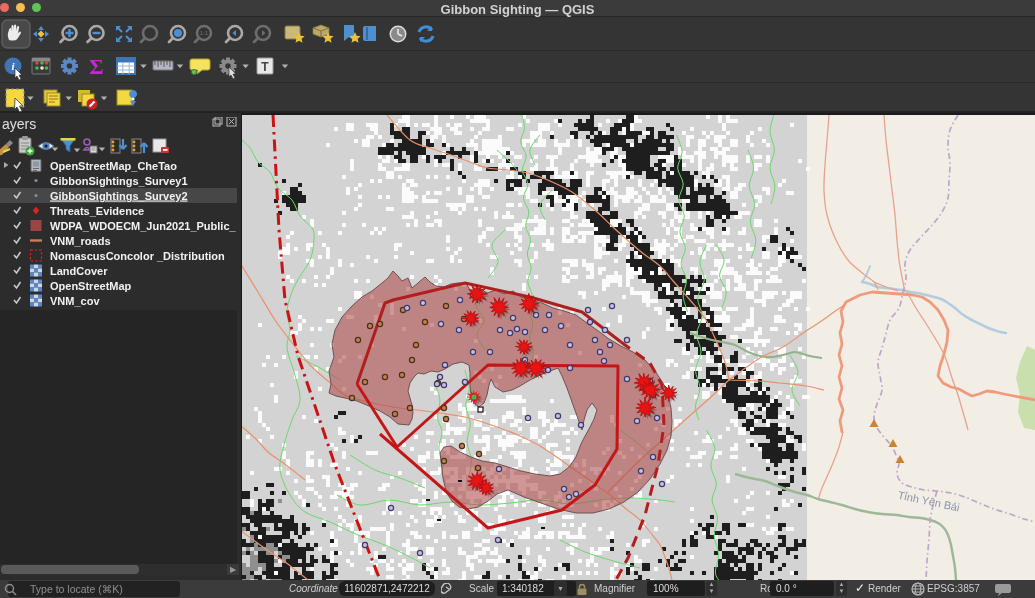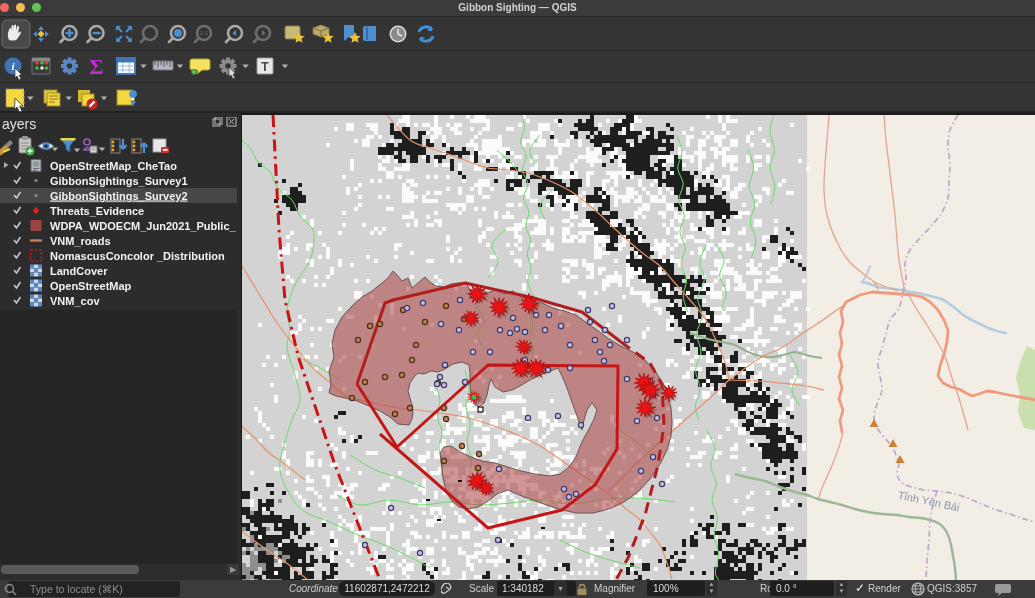--- a/index.html
+++ b/index.html
@@ -1,17 +1,17 @@
 <!DOCTYPE html>
 <html><head><meta charset="utf-8"><style>html,body{margin:0;padding:0;width:1035px;height:598px;overflow:hidden;font-family:"Liberation Sans",sans-serif;background:#333;}*{box-sizing:border-box;}.abs{position:absolute;}</style></head><body>
 <div class="abs" style="left:0;top:0;width:1035px;height:17px;background:#3b3b3b;border-bottom:1px solid #262626">
     <div class="abs" style="left:0px;top:3px;width:9px;height:9px;border-radius:50%;background:#ee6a5f;"></div>
     <div class="abs" style="left:16px;top:3px;width:9px;height:9px;border-radius:50%;background:#f5bf4f;"></div>
     <div class="abs" style="left:32px;top:3px;width:9px;height:9px;border-radius:50%;background:#61c555;"></div>
-    <div class="abs" style="left:0;top:1px;width:1035px;text-align:center;font-size:10px;font-weight:bold;color:#d2d2d2;padding-top:1px;">Gibbon Sighting — QGIS</div>
+    <div class="abs" style="left:0;top:1px;width:1035px;text-align:center;font-size:13px;font-weight:bold;color:#d2d2d2;padding-top:1px;">Gibbon Sighting — QGIS</div>
   </div>
 <svg class="abs" style="left:0;top:18px" width="1035" height="95">
     <rect width="1035" height="95" fill="#343434"></rect>
     <rect y="32" width="1035" height="1" fill="#2a2a2a"></rect>
     <rect y="64" width="1035" height="1" fill="#2a2a2a"></rect>
     <rect y="93" width="1035" height="2" fill="#222"></rect>
     <rect x="2" y="2" width="28" height="28" rx="5" fill="#494949" stroke="#6a6a6a" stroke-width="1"></rect>
     <g transform="translate(14,16)">
       <path d="M-5 6 Q-7 2 -6 -1 L-4.7 -5 Q-4.2 -6.5 -3.2 -6 L-2.6 -3 L-2.6 -7.5 Q-2.6 -9 -1.5 -9 Q-0.4 -9 -0.4 -7.5 L-0.4 -3.5 L0 -8.2 Q0.1 -9.7 1.2 -9.6 Q2.3 -9.4 2.2 -8 L2 -3.4 L3 -7 Q3.4 -8.4 4.4 -8 Q5.4 -7.6 5.1 -6.2 L3.9 -0.5 L4.9 -1.8 Q5.8 -2.9 6.6 -2.2 Q7.4 -1.5 6.6 -0.3 L3.6 4.5 Q2.4 6.5 0 6.5 Q-3.5 6.5 -5 6 Z" fill="#ececec"></path>
     </g>
@@ -492,16 +492,16 @@
     <div class="abs" style="left:725px;top:3px;padding-left:35px;">Rotation</div>
     <div class="abs" style="left:770px;top:1px;width:64px;height:15px;background:#1e1e1e;border-radius:2px;padding-left:6px;line-height:15px;color:#ddd;">0.0 °</div>
     <div class="abs" style="left:836px;top:1px;width:11px;height:15px;background:#2e2e2e;border-radius:2px;color:#aaa;font-size:6px;text-align:center;line-height:7px;">▲<br>▼</div>
     <div class="abs" style="left:855px;top:1px;color:#eee;font-size:12px;">✓</div>
     <div class="abs" style="left:868px;top:3px;">Render</div>
     <svg class="abs" style="left:911px;top:2px" width="14" height="14">
       <circle cx="7" cy="7" r="6" fill="none" stroke="#bbb" stroke-width="1.2"></circle>
       <ellipse cx="7" cy="7" rx="2.8" ry="6" fill="none" stroke="#bbb" stroke-width="1"></ellipse>
       <path d="M1 7 h12 M2 4 h10 M2 10 h10" stroke="#bbb" stroke-width="1"></path>
     </svg>
-    <div class="abs" style="left:927px;top:3px;">QGIS:3857</div>
+    <div class="abs" style="left:927px;top:3px;">EPSG:3857</div>
     <svg class="abs" style="left:995px;top:3px" width="16" height="13">
       <path d="M2 1 h12 q2 0 2 2 v5 q0 2 -2 2 h-7 l-4 3 l1 -3 h-2 q-2 0 -2 -2 v-5 q0 -2 2 -2 z" fill="#9a9a9a"></path>
     </svg>
   </div>
 </body></html>

